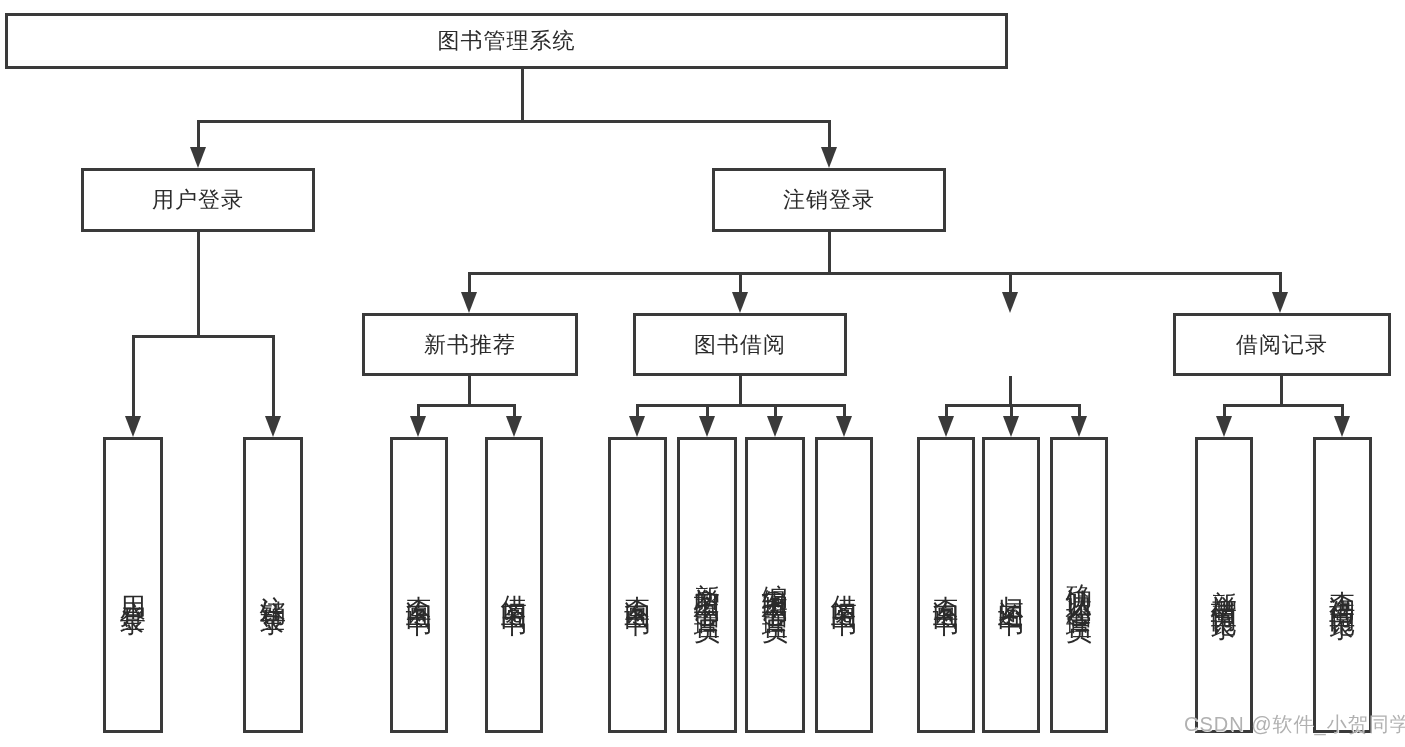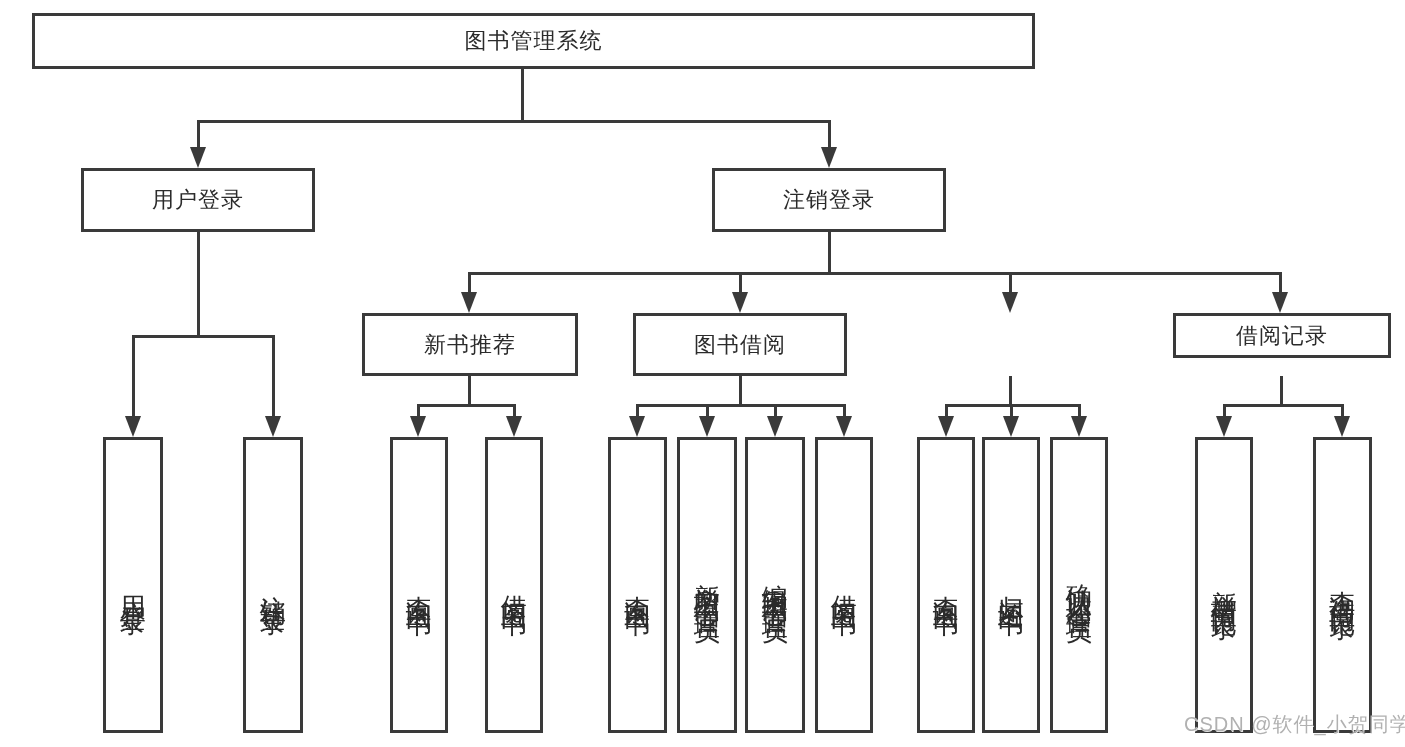--- a/index.html
+++ b/index.html
@@ -34,42 +34,42 @@
     position:absolute; left:1184px; top:711px;
     font-size:20px; color:#b1b1b1; letter-spacing:1px; white-space:nowrap;
     text-shadow:1px 1px 0 rgba(255,255,255,0.85); z-index:5;
   }
 </style>
 </head>
 <body>
 
 <div class="canvas">
 
-  <div class="node" style="left:32px; top:13px; width:1003px; height:56px;">
+  <div class="node" style="left:5px; top:13px; width:1003px; height:56px;">
     <span>图书管理系统</span>
   </div>
 
   <div class="node" style="left:81px; top:168px; width:234px; height:64px;">
     <span>用户登录</span>
   </div>
 
   <div class="node" style="left:712px; top:168px; width:234px; height:64px;">
     <span>注销登录</span>
   </div>
 
   <div class="node" style="left:362px; top:313px; width:216px; height:63px;">
     <span>新书推荐</span>
   </div>
 
   <div class="node" style="left:633px; top:313px; width:214px; height:63px;">
     <span>图书借阅</span>
   </div>
 
 
-  <div class="node" style="left:1173px; top:313px; width:218px; height:45px;">
+  <div class="node" style="left:1173px; top:313px; width:218px; height:63px;">
     <span>借阅记录</span>
   </div>
 
   <div class="node leaf" style="left:103px; top:437px; width:60px; height:296px;">
     <span>用户登录</span>
   </div>
 
   <div class="node leaf" style="left:243px; top:437px; width:60px; height:296px;">
     <span>注销登录</span>
   </div>

